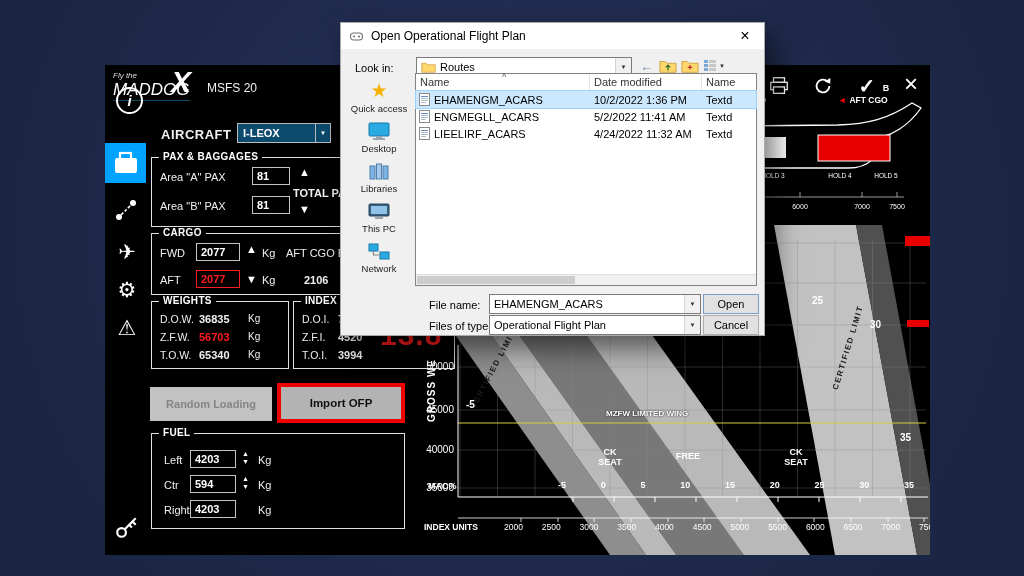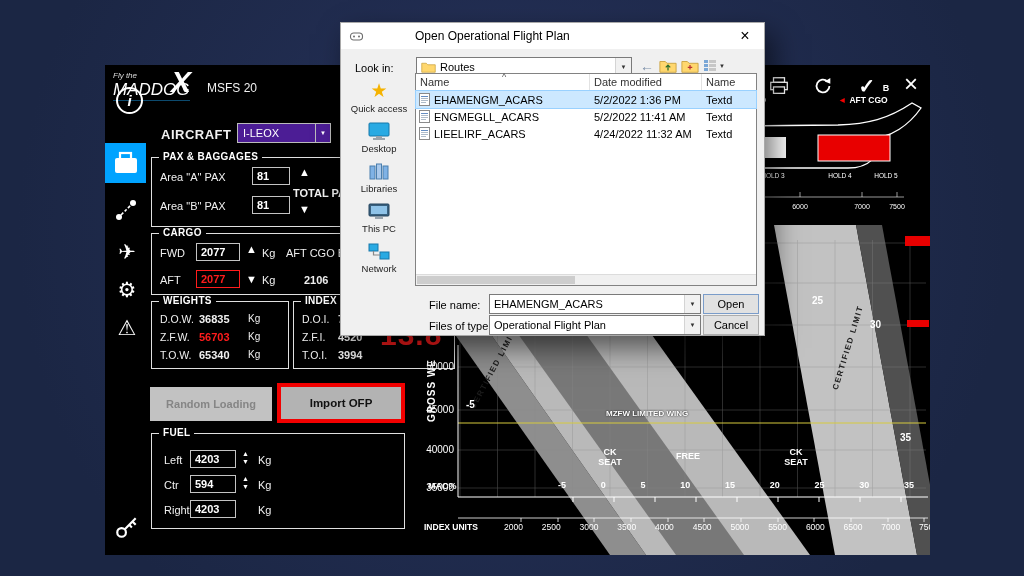--- a/index.html
+++ b/index.html
@@ -14,21 +14,21 @@
   .gt { position:absolute; top:-7px; left:7px; background:#000; padding:0 4px; font-size:10px; font-weight:bold; white-space:nowrap; letter-spacing:.3px; }
   .vbox { position:absolute; height:18px; background:#000; border:1px solid #c4c4c4; color:#fff; font-size:11px; font-weight:bold; display:flex; align-items:center; padding:0 4px; }
   .vbox.red { border-color:#ff1c1c; color:#ff1c1c; }
   .spin { position:absolute; color:#fff; cursor:pointer; line-height:1; }
   .spinpair { position:absolute; display:flex; flex-direction:column; gap:1px; font-size:7px; line-height:7px; color:#fff; cursor:pointer; }
   .ico { display:flex; align-items:center; justify-content:center; color:#fff; }
   .winbtn { position:absolute; width:28px; height:26px; display:flex; align-items:center; justify-content:center; color:#fff; cursor:pointer; }
   .chart-txt { position:absolute; color:#fff; white-space:nowrap; }
   
   #dlg { position:absolute; left:340px; top:22px; width:425px; height:314px; background:#f0f0f0; border:1px solid #a9a9a9; box-shadow:8px 12px 26px rgba(0,0,0,.55); z-index:20; color:#000; }
-  .dtitle { height:26px; background:#fff; display:flex; align-items:center; padding-left:8px;gap:44px; }
+  .dtitle { height:26px; background:#fff; display:flex; align-items:center; padding-left:8px; }
   .combo { position:absolute; height:20px; background:#fff; border:1px solid #7a7a7a; display:flex; align-items:center; font-size:11px; color:#000; overflow:hidden; }
   .combo .cval { padding-left:4px; white-space:nowrap; }
   .combo .carrow { margin-left:auto; width:16px; align-self:stretch; display:flex; align-items:center; justify-content:center; font-size:6px; color:#333; border-left:1px solid #d4d4d4; background:#f1f1f1; }
   .dlg-btn { position:absolute; width:56px; height:20px; background:#e1e1e1; border:1px solid #adadad; font-size:11px; display:flex; align-items:center; justify-content:center; color:#000; cursor:pointer; }
   .place { width:64px; display:flex; flex-direction:column; align-items:center; margin-bottom:8px; font-size:9.5px; color:#222; cursor:pointer; text-align:center; }
   .place svg, .place span.staricon { margin-bottom:2px; }
   #flist { position:absolute; left:74px; top:50px; width:342px; height:213px; background:#fff; border:1px solid #828282; }
   .fhead { display:flex; height:17px; font-size:11px; color:#333; border-bottom:1px solid #ececec; align-items:center; }
   .fhead .hc { padding-left:4px; border-right:1px solid #e2e2e2; height:100%; display:flex; align-items:center; }
   .frow { display:flex; align-items:center; height:17px; font-size:11px; color:#000; }
@@ -99,21 +99,21 @@
     <div class="abs ico" style="left:8px;top:448px;width:28px;height:28px">
       <svg width="26" height="26" viewBox="0 0 24 24">
         <circle cx="7" cy="17" r="4" fill="none" stroke="#fff" stroke-width="2"></circle>
         <line x1="10" y1="14" x2="20" y2="4" stroke="#fff" stroke-width="2"></line>
         <line x1="17" y1="7" x2="20" y2="10" stroke="#fff" stroke-width="2"></line>
         <line x1="14" y1="10" x2="16.5" y2="12.5" stroke="#fff" stroke-width="2"></line>
       </svg>
     </div>
 
     <span class="abs lbl b" style="left:56px;top:62px;font-size:13px;letter-spacing:.5px">AIRCRAFT</span>
-    <div class="abs" style="left:132px;top:58px;width:94px;height:20px;border:1px solid #bbb;display:flex;align-items:center;padding-left:5px;font-size:11px;font-weight:normal;background:#4c1d95">
+    <div class="abs" style="left:132px;top:58px;width:94px;height:20px;border:1px solid #bbb;display:flex;align-items:center;padding-left:5px;font-size:11px;font-weight:bold;background:#0c4a6e">
       <span>I-LEOX</span>
       <span style="margin-left:auto;width:15px;align-self:stretch;display:flex;align-items:center;justify-content:center;font-size:6px;border-left:1px solid #bbb">▼</span>
     </div>
 
     <div class="grp" style="left:46px;top:92px;width:272px;height:70px">
       <span class="gt">PAX &amp; BAGGAGES</span>
       <span class="abs lbl" style="left:8px;top:13px">Area "A" PAX</span>
       <div class="vbox" style="left:100px;top:9px;width:38px">
           <span>81</span>
         </div>
@@ -430,21 +430,21 @@
         <div class="cname">
             <svg width="11" height="13" viewBox="0 0 11 13">
               <rect x="0.5" y="0.5" width="10" height="12" fill="#fff" stroke="#8a8a8a"></rect>
               <line x1="2" y1="3.5" x2="9" y2="3.5" stroke="#3b6fb3" stroke-width="0.8"></line>
               <line x1="2" y1="5.5" x2="9" y2="5.5" stroke="#9ab" stroke-width="0.8"></line>
               <line x1="2" y1="7.5" x2="9" y2="7.5" stroke="#9ab" stroke-width="0.8"></line>
               <line x1="2" y1="9.5" x2="7" y2="9.5" stroke="#9ab" stroke-width="0.8"></line>
             </svg>
             <span>EHAMENGM_ACARS</span>
           </div>
-        <div class="cdate">5/2/2022 1:36 PM</div>
+        <div class="cdate">10/2/2022 1:36 PM</div>
         <div class="ctype">Textd</div>
       </div>
       <div class="frow">
         <div class="cname">
             <svg width="11" height="13" viewBox="0 0 11 13">
               <rect x="0.5" y="0.5" width="10" height="12" fill="#fff" stroke="#8a8a8a"></rect>
               <line x1="2" y1="3.5" x2="9" y2="3.5" stroke="#3b6fb3" stroke-width="0.8"></line>
               <line x1="2" y1="5.5" x2="9" y2="5.5" stroke="#9ab" stroke-width="0.8"></line>
               <line x1="2" y1="7.5" x2="9" y2="7.5" stroke="#9ab" stroke-width="0.8"></line>
               <line x1="2" y1="9.5" x2="7" y2="9.5" stroke="#9ab" stroke-width="0.8"></line>

